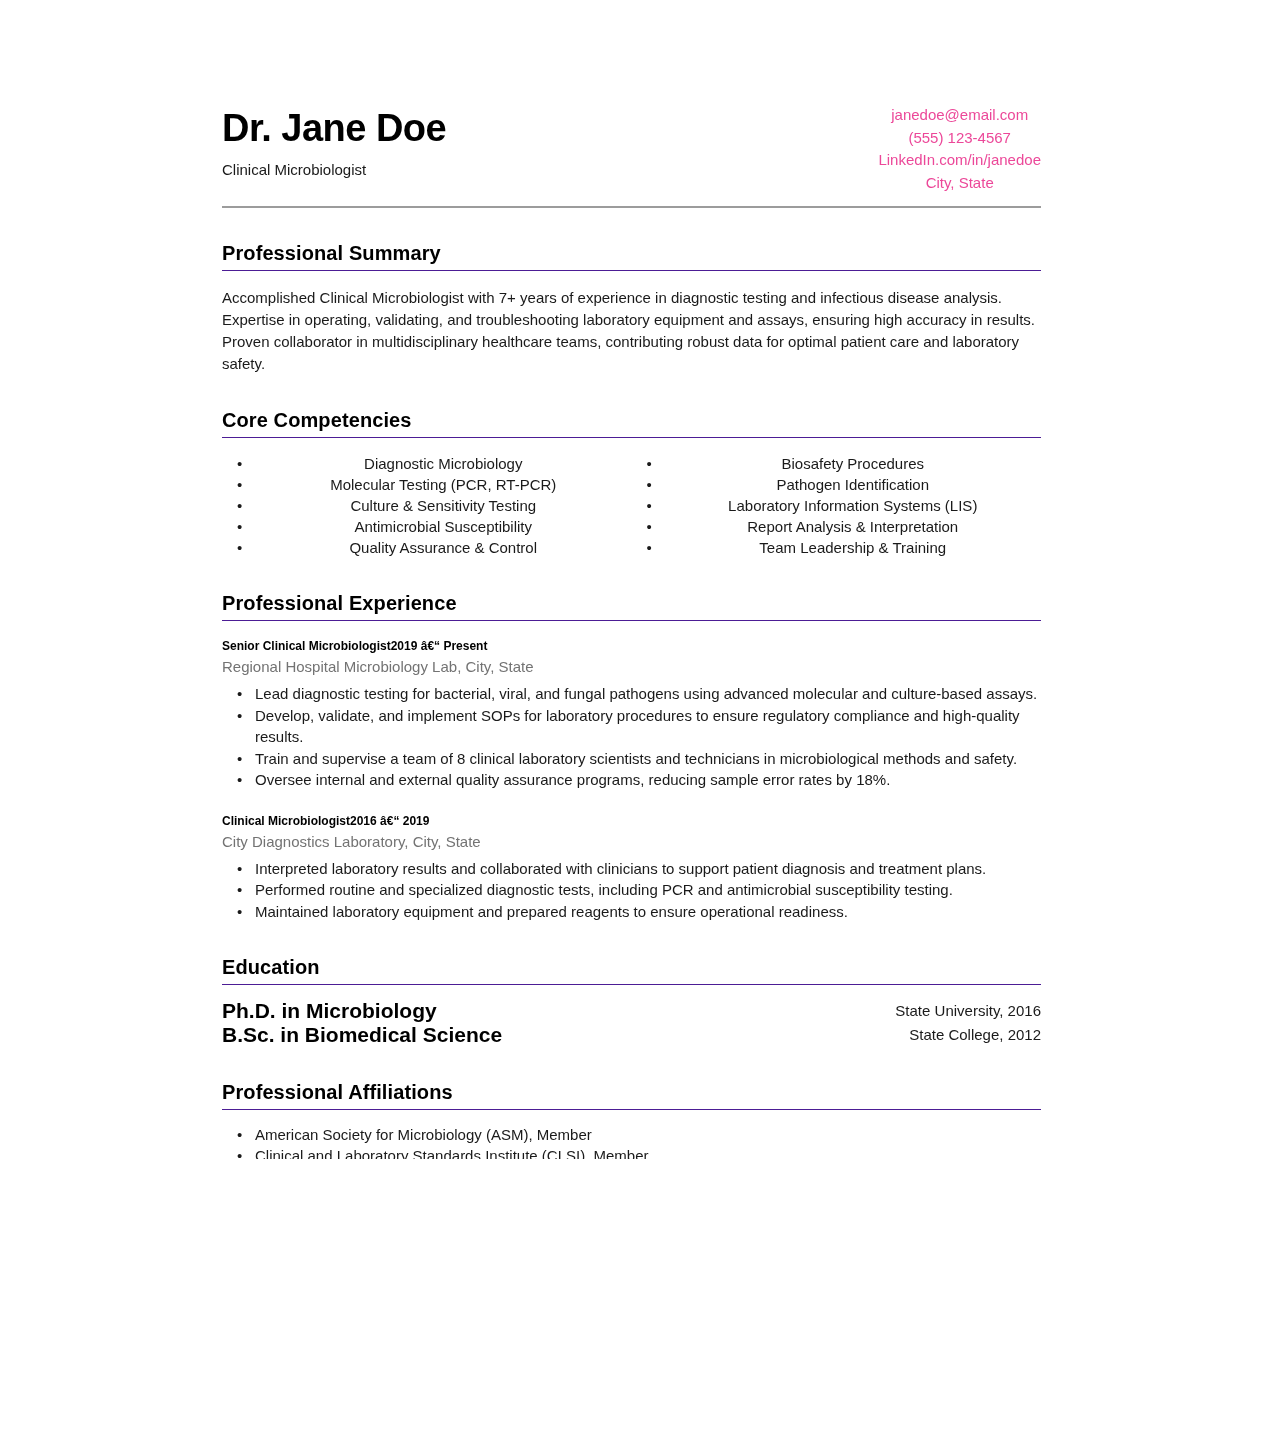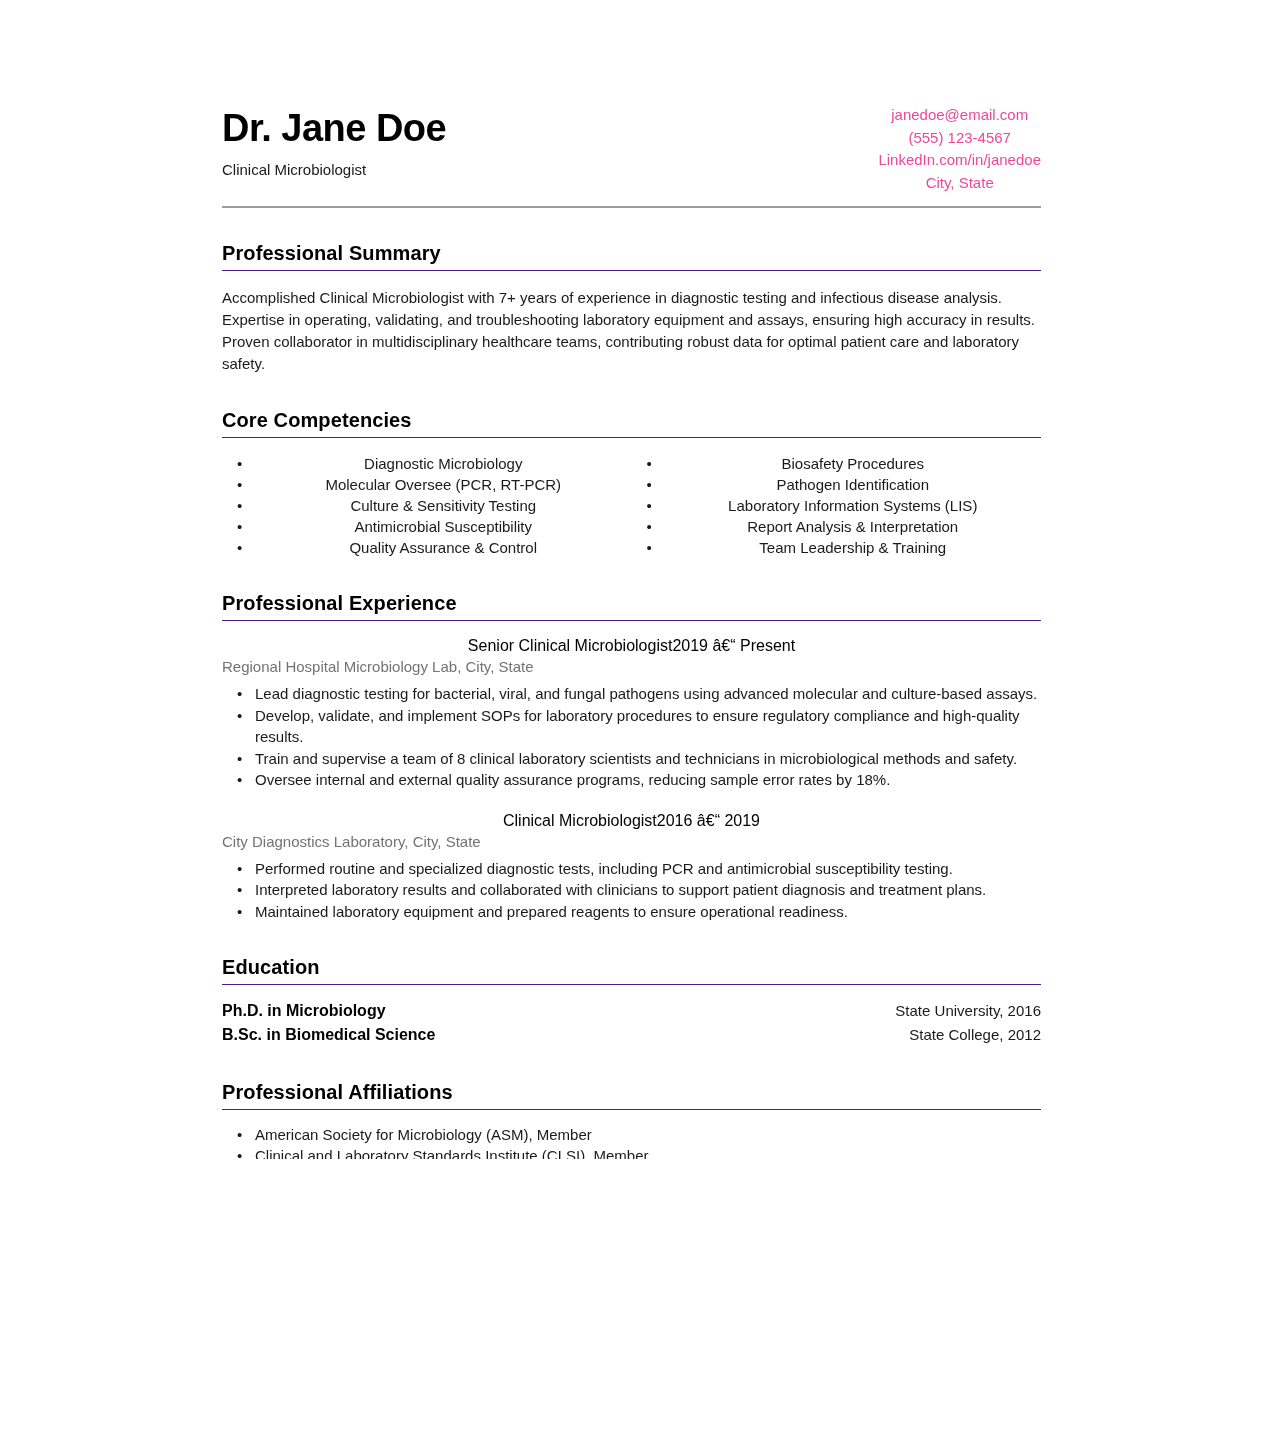--- a/index.html
+++ b/index.html
@@ -94,45 +94,45 @@
     display: flex;
     margin-top: 15px;
   }
   .comp-cols ul { width: 50%; text-align: center; }
 
   
   .jobs { margin-top: 15px; }
   .job + .job { margin-top: 20px; }
   .job-head {
     display: flex;
-    justify-content: center;
-    font-size: 16px;
+    justify-content: flex-start;
+    font-size: 12px;
     line-height: 20px;
-    font-weight: 400;
+    font-weight: 700;
     color: #000000;
   }
   .company {
     font-size: 15px;
     line-height: 20px;
     margin-top: 1px;
     color: #737373;
   }
   .job ul { margin-top: 6px; }
   .job li { line-height: 21.5px; }
 
   
   .edu-rows { margin-top: 14px; }
   .edu-row {
     display: flex;
     justify-content: space-between;
     line-height: 24px;
   }
   .degree {
     font-weight: 700;
-    font-size: 16px;
+    font-size: 21px;
     color: #000000;
   }
   .school { font-size: 15px; }
 
   
   .cert-list, .affil-list { margin-top: 14px; }
   .affil-list {
     max-height: 35px;   
     overflow: hidden;
   }
@@ -159,21 +159,21 @@
   <section>
     <h2 class="section-heading">Professional Summary</h2>
     <p class="summary-text">Accomplished Clinical Microbiologist with 7+ years of experience in diagnostic testing and infectious disease analysis. Expertise in operating, validating, and troubleshooting laboratory equipment and assays, ensuring high accuracy in results. Proven collaborator in multidisciplinary healthcare teams, contributing robust data for optimal patient care and laboratory safety.</p>
   </section>
 
   <section>
     <h2 class="section-heading">Core Competencies</h2>
     <div class="comp-cols">
       <ul>
         <li>Diagnostic Microbiology</li>
-        <li>Molecular Oversee (PCR, RT-PCR)</li>
+        <li>Molecular Testing (PCR, RT-PCR)</li>
         <li>Culture &amp; Sensitivity Testing</li>
         <li>Antimicrobial Susceptibility</li>
         <li>Quality Assurance &amp; Control</li>
       </ul>
       <ul>
         <li>Biosafety Procedures</li>
         <li>Pathogen Identification</li>
         <li>Laboratory Information Systems (LIS)</li>
         <li>Report Analysis &amp; Interpretation</li>
         <li>Team Leadership &amp; Training</li>
@@ -199,22 +199,22 @@
         </ul>
       </div>
 
       <div class="job">
         <div class="job-head">
           <span>Clinical Microbiologist</span>
           <span>2016 â€“ 2019</span>
         </div>
         <div class="company">City Diagnostics Laboratory, City, State</div>
         <ul>
+          <li>Interpreted laboratory results and collaborated with clinicians to support patient diagnosis and treatment plans.</li>
           <li>Performed routine and specialized diagnostic tests, including PCR and antimicrobial susceptibility testing.</li>
-          <li>Interpreted laboratory results and collaborated with clinicians to support patient diagnosis and treatment plans.</li>
           <li>Maintained laboratory equipment and prepared reagents to ensure operational readiness.</li>
         </ul>
       </div>
 
     </div>
   </section>
 
   <section>
     <h2 class="section-heading">Education</h2>
     <div class="edu-rows">

